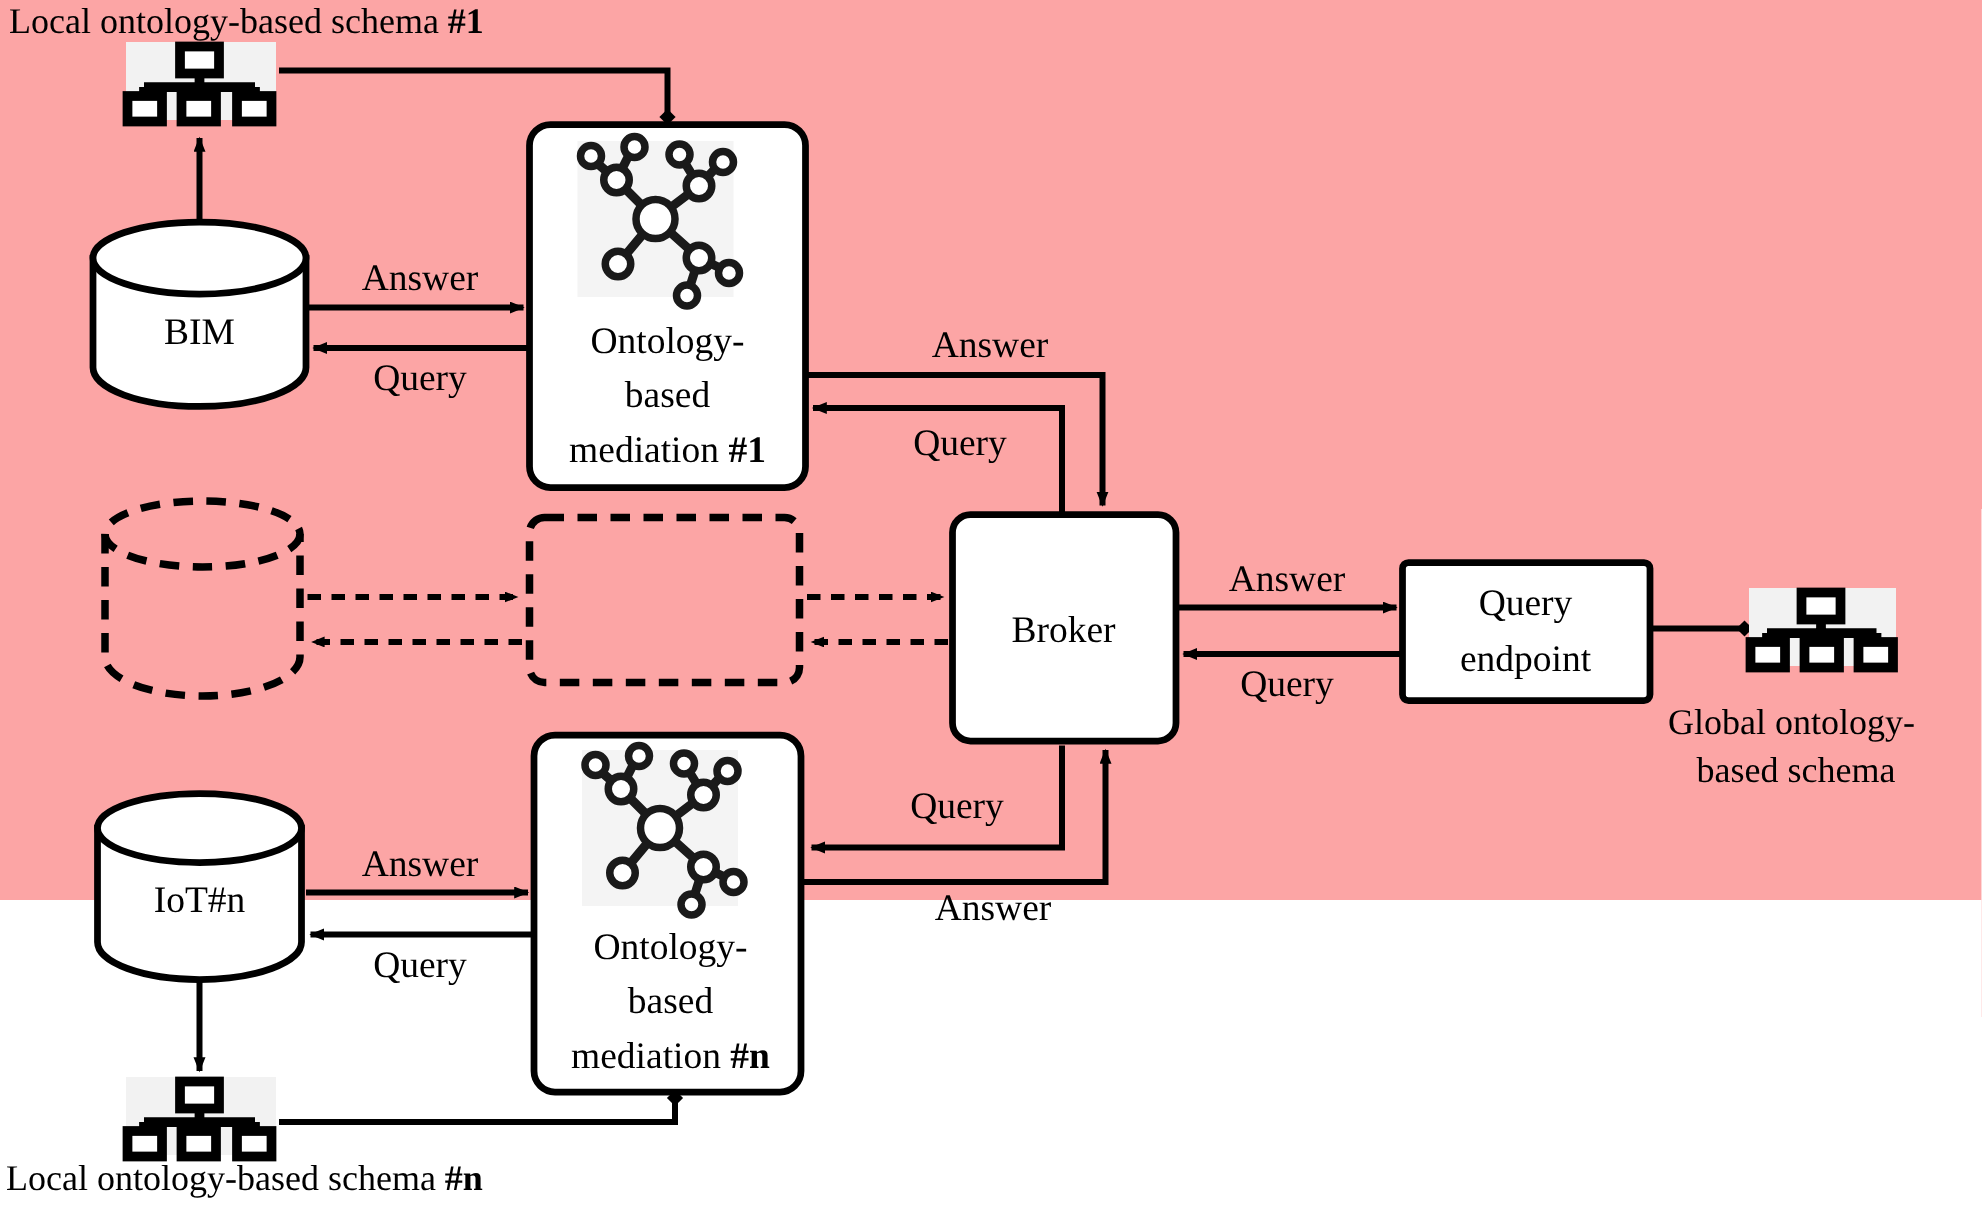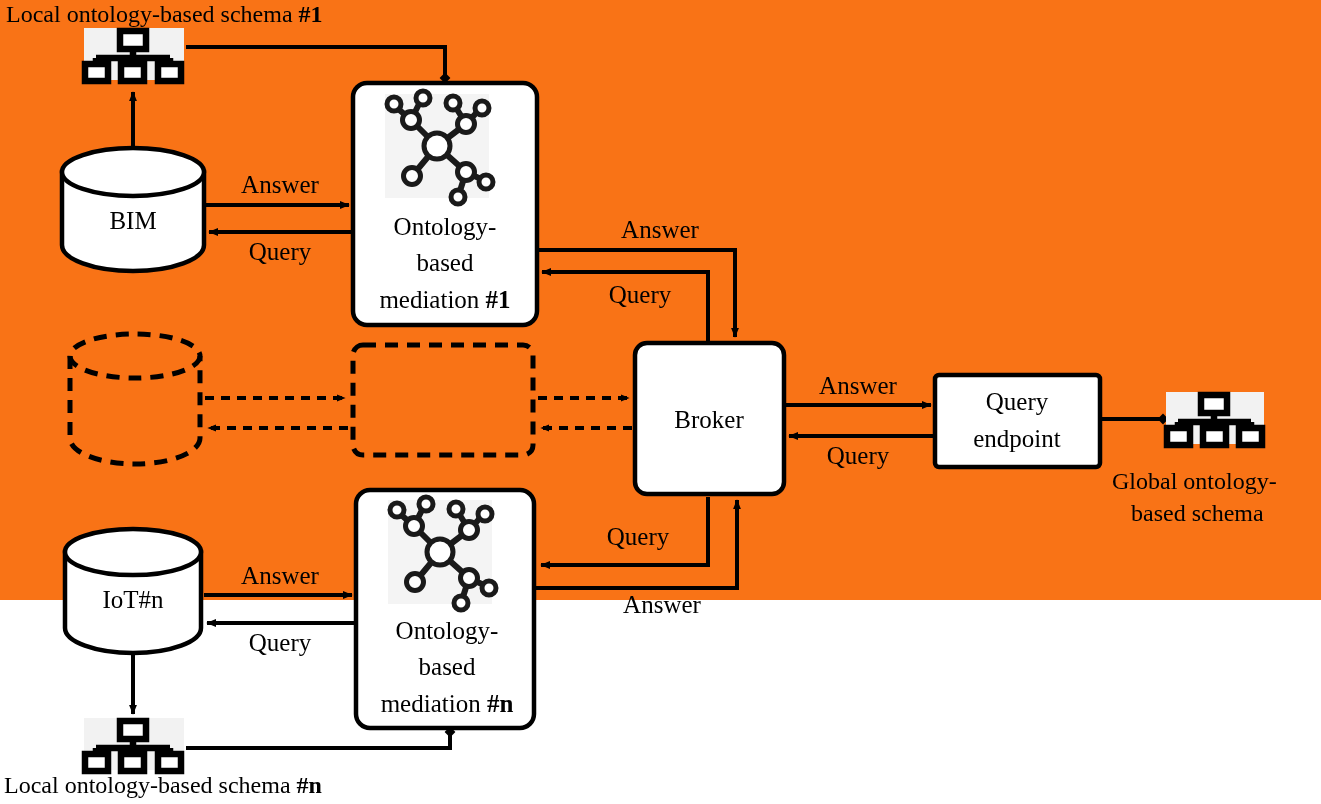--- a/index.html
+++ b/index.html
@@ -1,18 +1,18 @@
 <!DOCTYPE html>
 <html><head>
 <meta charset="utf-8">
 <style>
   html,body{margin:0;padding:0;background:#ffffff;}
   body{width:1321px;height:804px;overflow:hidden;
        font-family:"Liberation Serif","DejaVu Serif",serif;}
-  #stage{position:relative;width:1321px;height:600px;background:#f97316;}
+  #stage{position:relative;width:1321px;height:600px;background:#fca5a5;}
   svg#diagram{position:absolute;left:0;top:0;width:1321px;height:804px;}
   .lbl{font-family:"Liberation Serif","DejaVu Serif",serif;fill:#000;}
   .flowlabel{font-size:25px;}
   .boxlabel{font-size:25px;}
   .cyl-label{font-size:25px;}
   .caption{font-size:24px;}
   .bold{font-weight:bold;}
   .thinline{fill:none;stroke:#000;stroke-width:4;stroke-linecap:butt;}
   .dash-stroke{fill:none;stroke:#000;stroke-width:5;stroke-dasharray:13 9;}
   .dash-thin{fill:none;stroke:#000;stroke-width:4;stroke-dasharray:9 7;}

